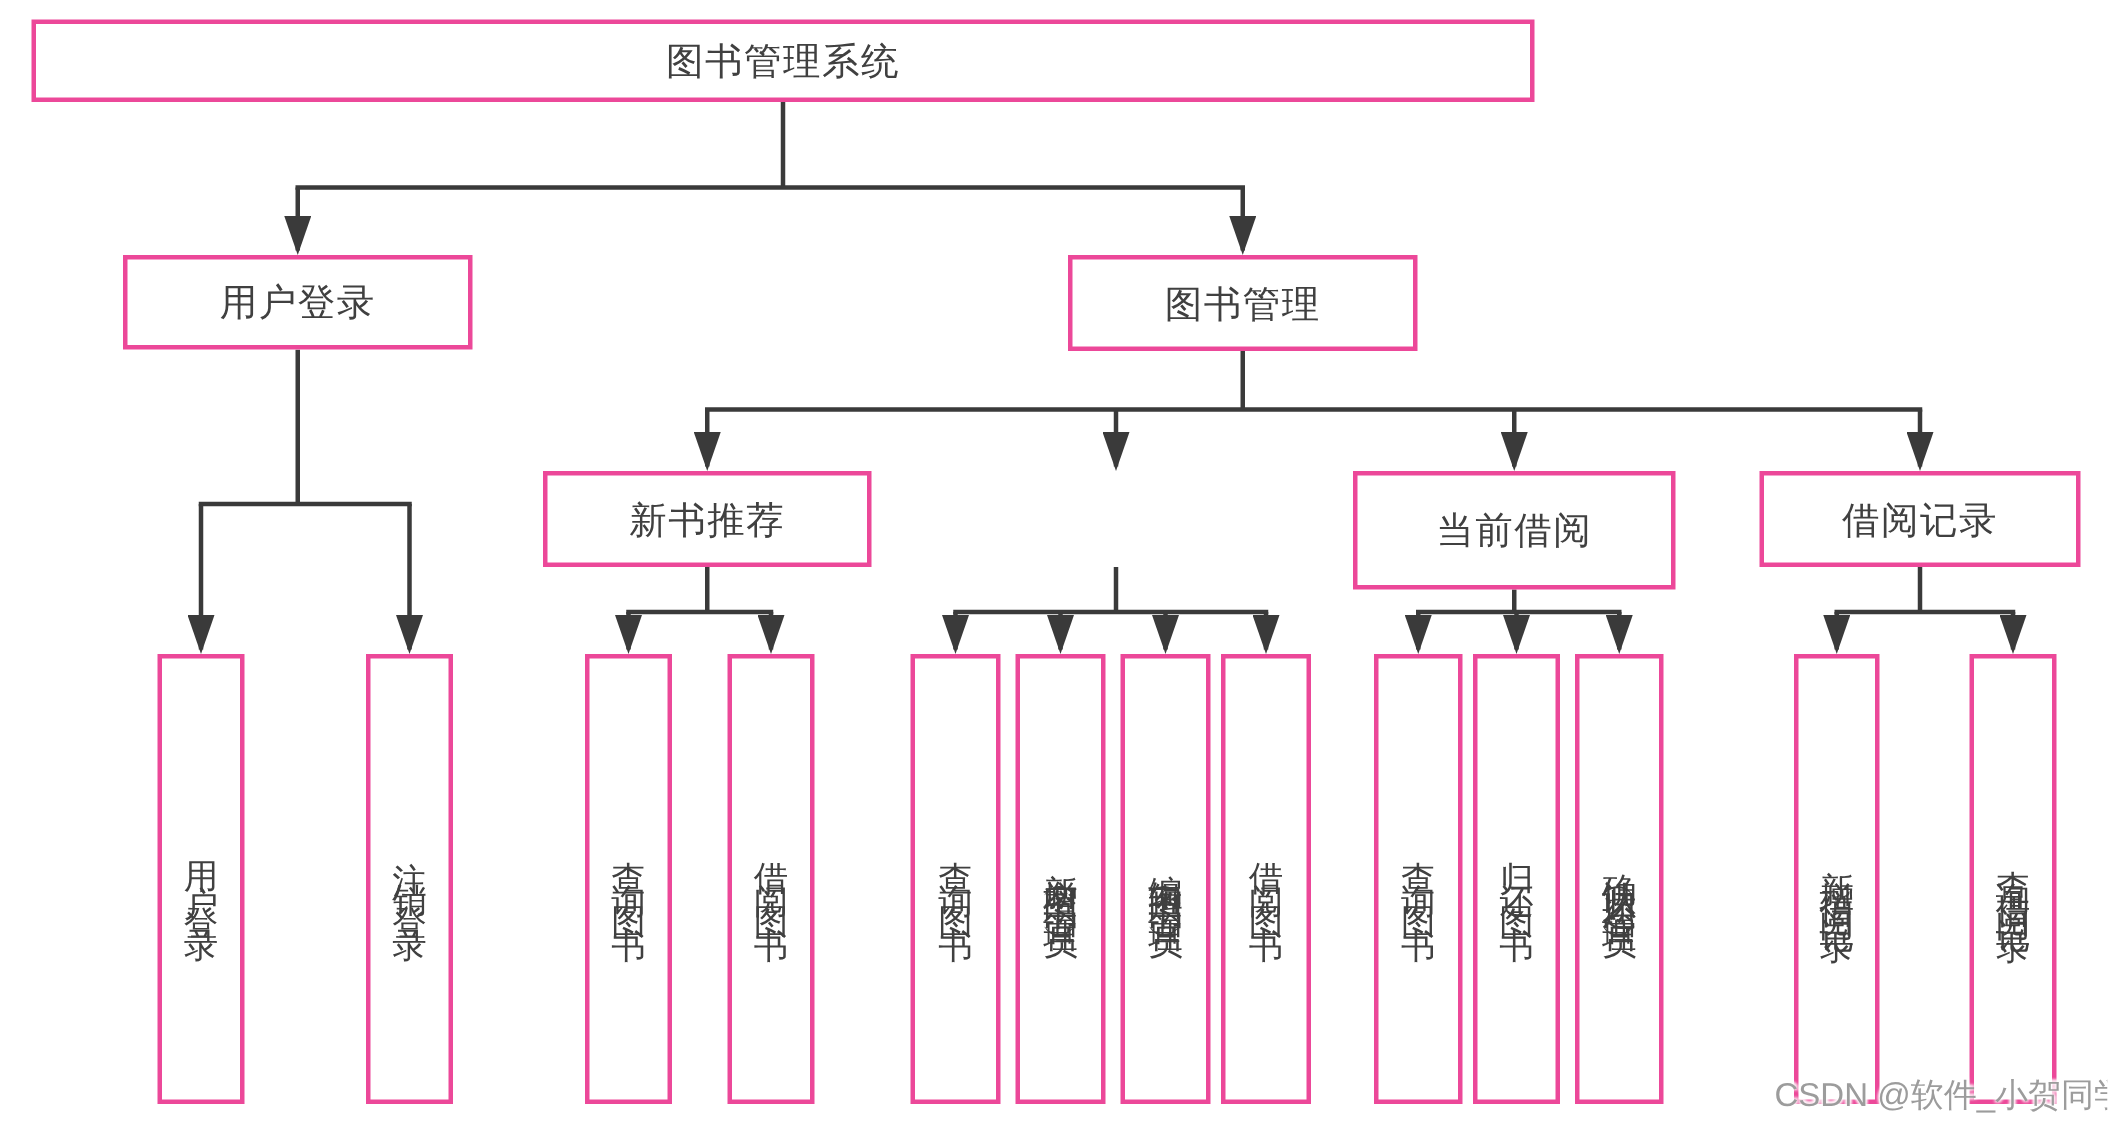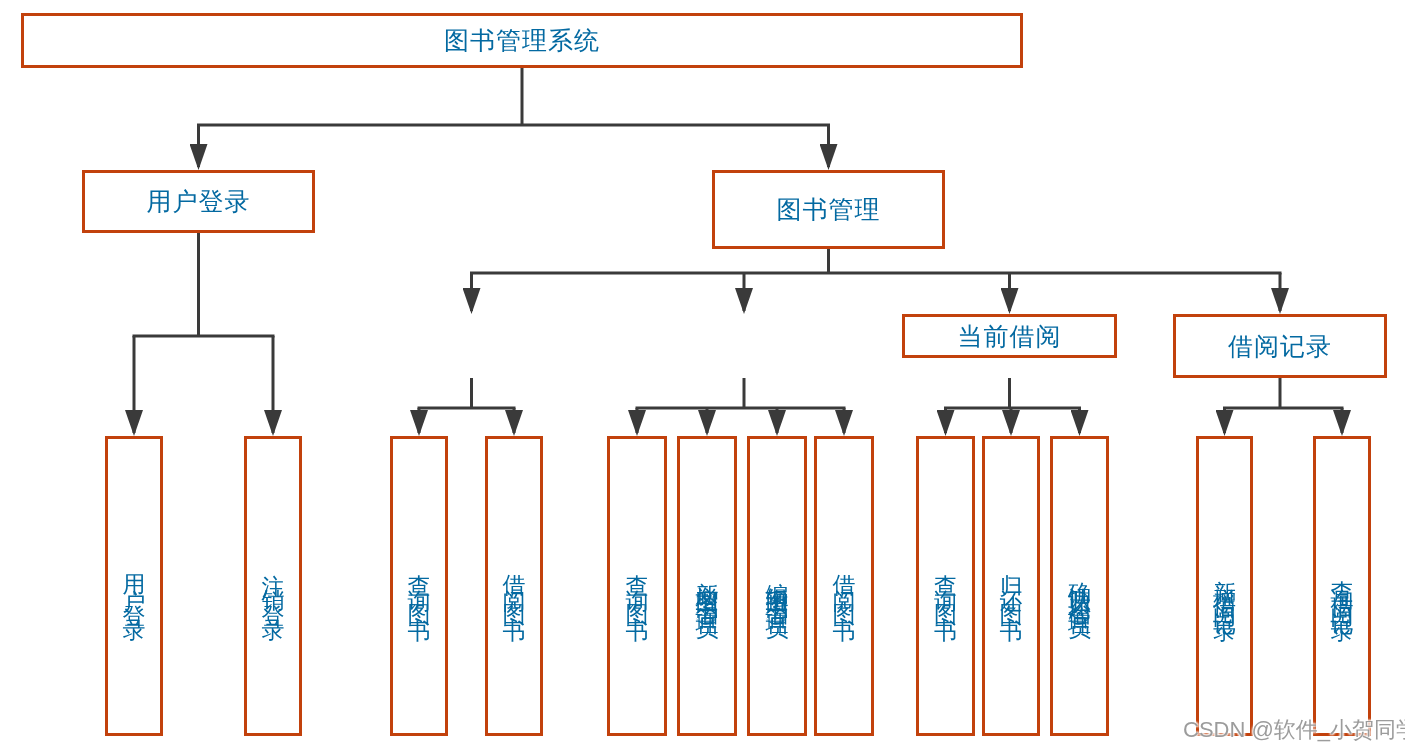--- a/index.html
+++ b/index.html
@@ -3,21 +3,21 @@
 <meta charset="utf-8">
 <style>
   html,body{margin:0;padding:0;background:#ffffff;}
   .canvas{
     position:relative;width:1405px;height:747px;background:#ffffff;
     font-family:"Liberation Sans","DejaVu Sans",sans-serif;overflow:hidden;
   }
   svg.connectors{position:absolute;left:0;top:0;z-index:0;}
   .node{
     position:absolute;box-sizing:border-box;background:#ffffff;
-    border:3px solid #c2410c;color:#0369a1;z-index:1;
+    border:3px solid #ec4899;color:#404040;z-index:1;
     display:flex;align-items:center;justify-content:center;
   }
   .h-node{font-size:25px;letter-spacing:1px;white-space:nowrap;}
   .v-node{
     writing-mode:vertical-rl;text-orientation:mixed;
     font-size:23px;line-height:1;
   }
   .ls-short{letter-spacing:15px;}
   .ls-med{letter-spacing:8px;}
   .ls-long{letter-spacing:5px;}
@@ -78,23 +78,24 @@
       <path d="M1280,378 V408"></path>
       <path d="M1223,408 H1343.5"></path>
       <path d="M1224.5,408 V433" marker-end="url(#arr)"></path>
       <path d="M1342,408 V433" marker-end="url(#arr)"></path>
     </g>
   </svg>
 
   <div class="node h-node" style="left:21px;top:13px;width:1002px;height:55px;">图书管理系统</div>
 
   <div class="node h-node" style="left:82px;top:170px;width:233px;height:63px;">用户登录</div>
-  <div class="node h-node" style="left:712px;top:170px;width:233px;height:79px;">图书管理</div>
+  <div class="node h-node" style="left:712px;top:170px;width:233px;height:64px;">图书管理</div>
 
-  <div class="node h-node" style="left:902px;top:314px;width:215px;height:44px;">当前借阅</div>
+  <div class="node h-node" style="left:362px;top:314px;width:219px;height:64px;">新书推荐</div>
+  <div class="node h-node" style="left:902px;top:314px;width:215px;height:79px;">当前借阅</div>
   <div class="node h-node" style="left:1173px;top:314px;width:214px;height:64px;">借阅记录</div>
 
   <div class="node v-node ls-short" style="left:105px;top:436px;width:58px;height:300px;">用户登录</div>
   <div class="node v-node ls-short" style="left:244px;top:436px;width:58px;height:300px;">注销登录</div>
 
   <div class="node v-node ls-short" style="left:390px;top:436px;width:58px;height:300px;">查询图书</div>
   <div class="node v-node ls-short" style="left:485px;top:436px;width:58px;height:300px;">借阅图书</div>
 
   <div class="node v-node ls-short" style="left:607px;top:436px;width:60px;height:300px;">查询图书</div>
   <div class="node v-node ls-long" style="left:677px;top:436px;width:60px;height:300px;">新增图书（管理员）</div>

